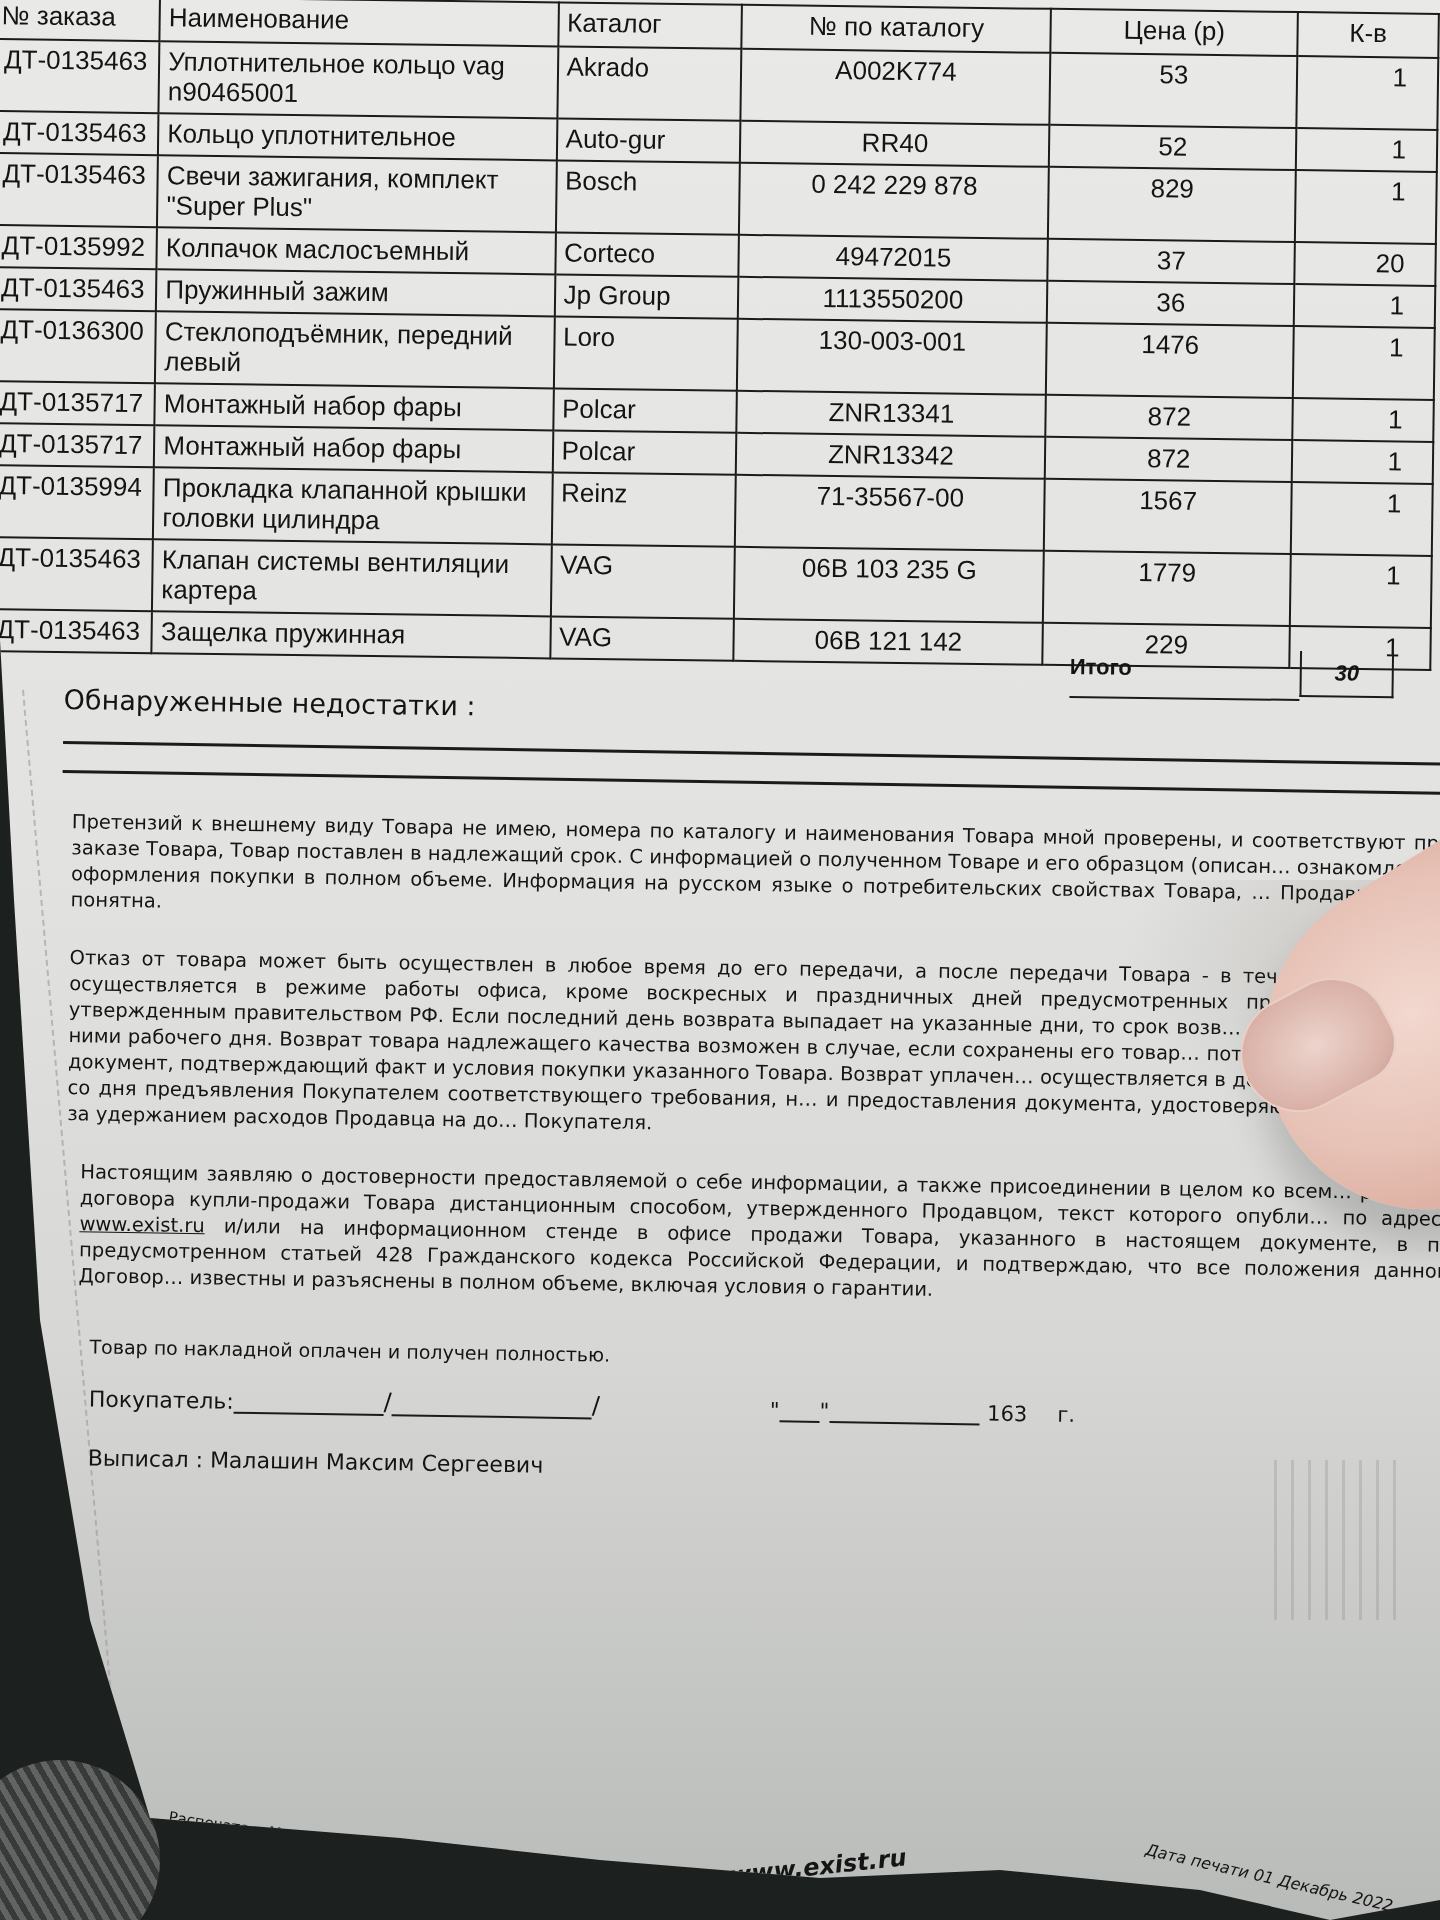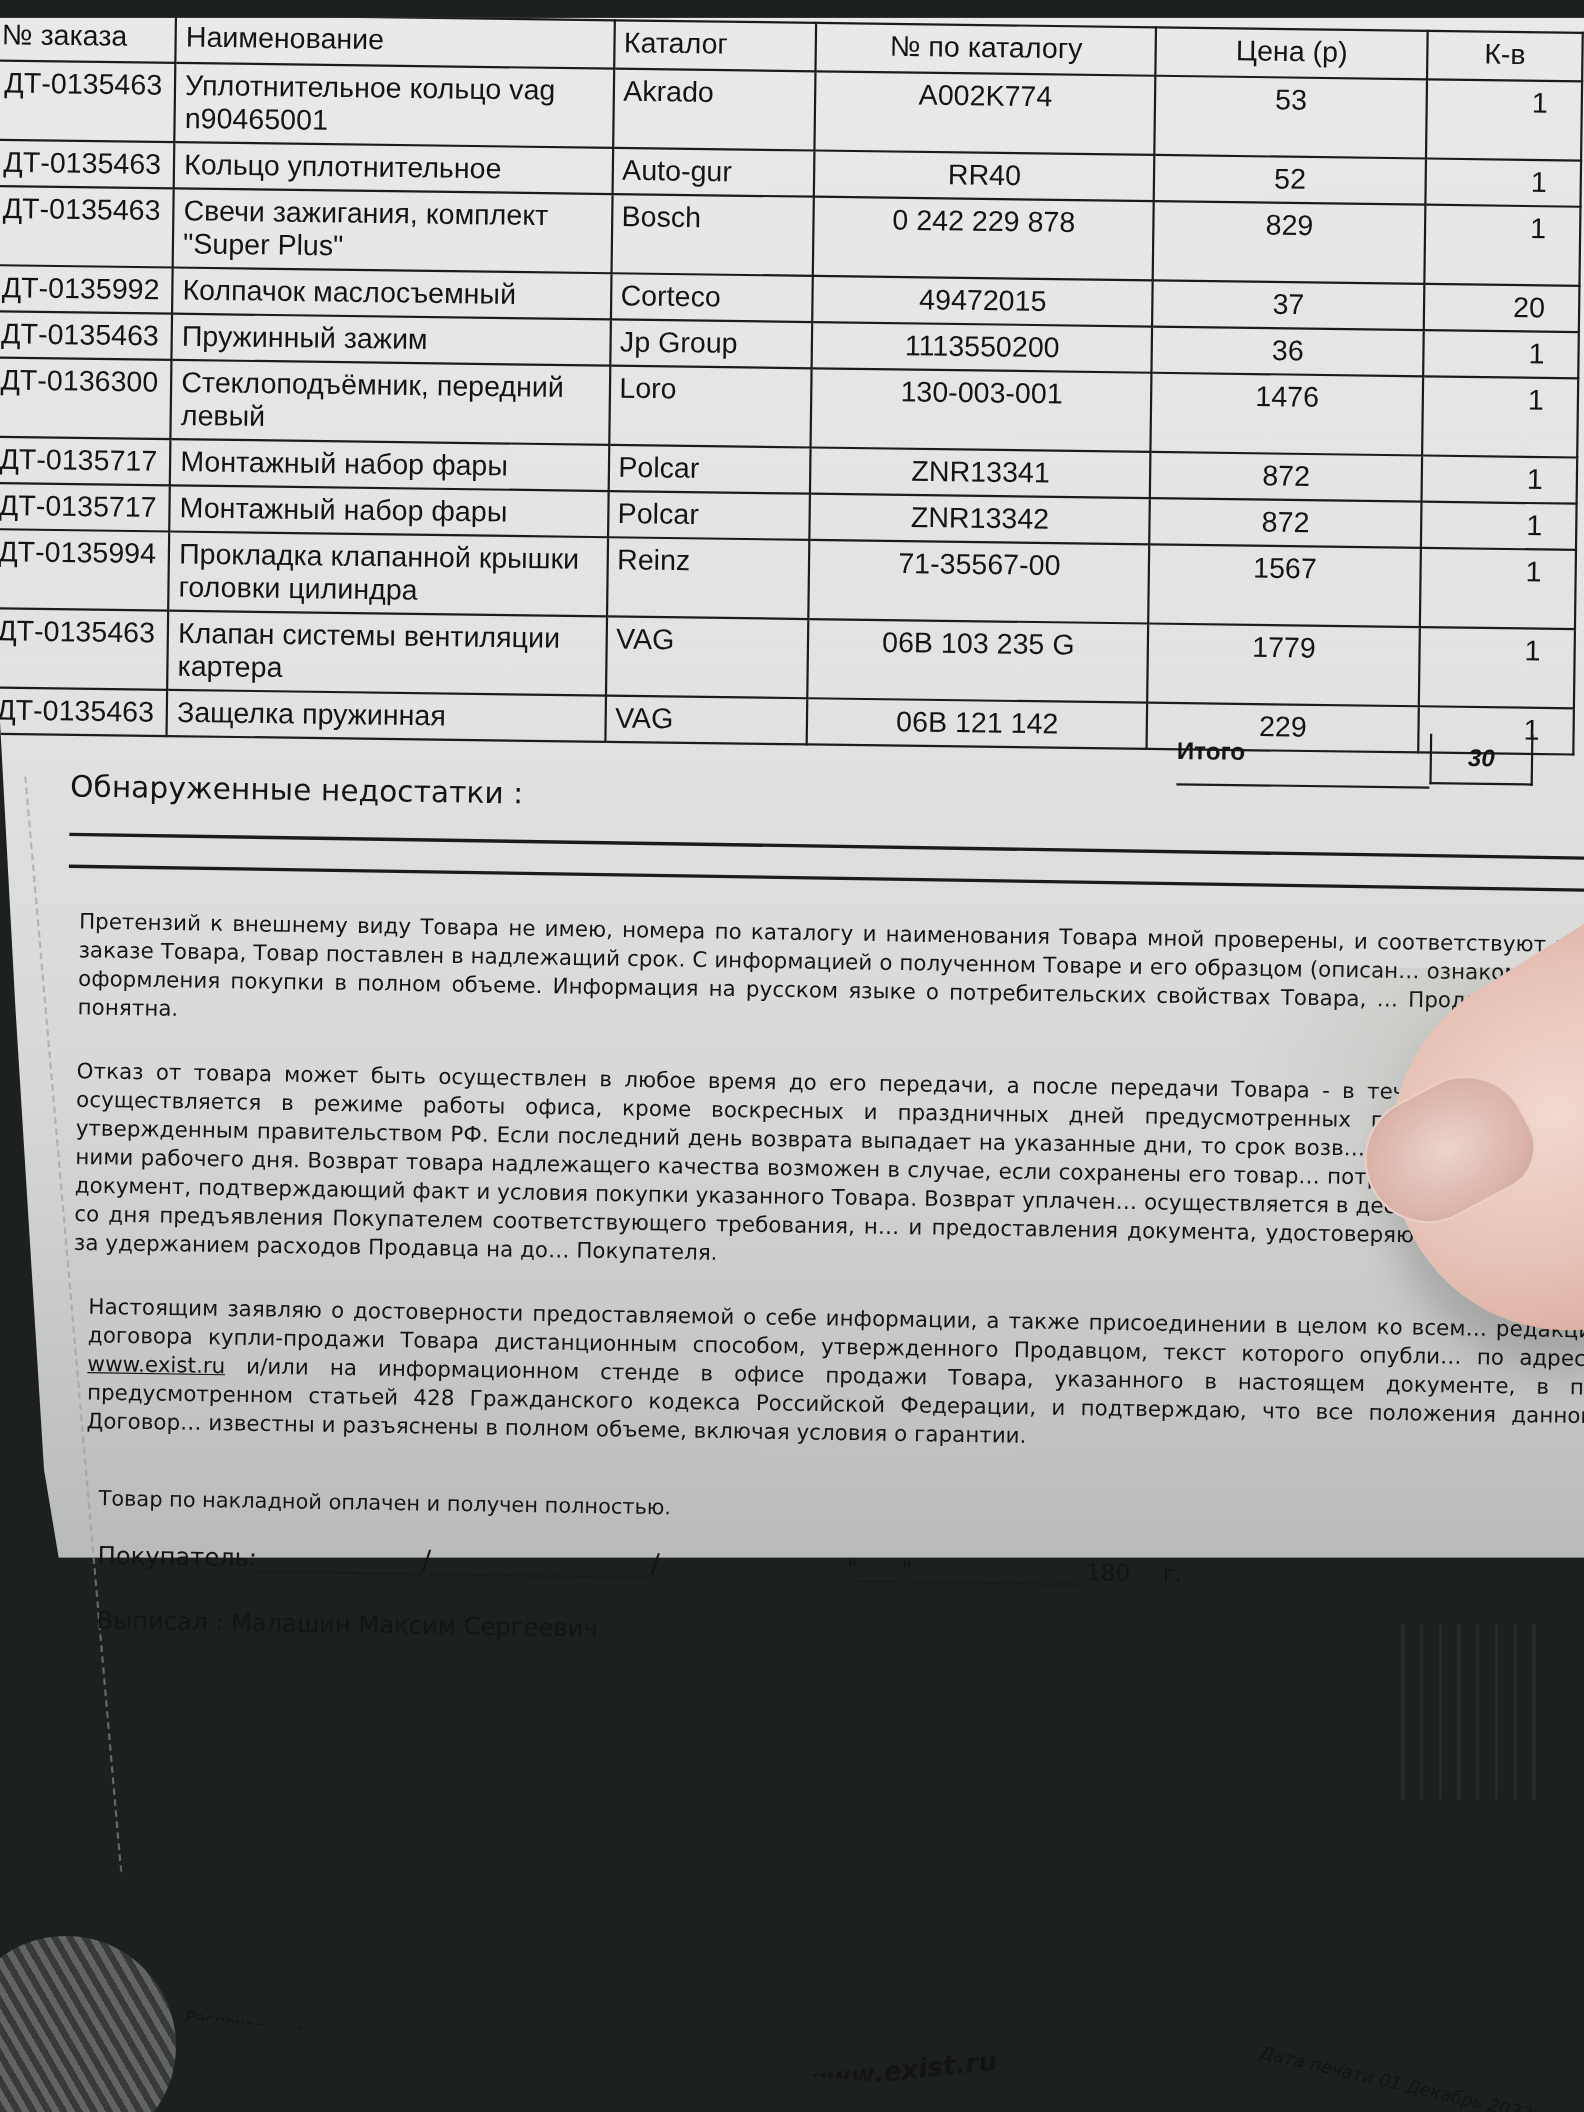--- a/index.html
+++ b/index.html
@@ -9,21 +9,21 @@
       font-family: "Liberation Sans", sans-serif;
       color: #141414;
     }
     .knit {
       position: absolute; left: -40px; top: 1760px; width: 200px; height: 200px;
       border-radius: 50%;
       background: repeating-linear-gradient(60deg, #6d706d 0 6px, #3c3f3d 6px 12px);
       opacity: 0.85;
     }
     .sheet {
-      position: absolute; left: 0; top: 16px; width: 1440px; height: 1400px;
+      position: absolute; left: 0; top: 0; width: 1440px; height: 1920px;
       background: linear-gradient(180deg, #e9e9e7 0%, #e2e2e0 45%, #d7d8d6 70%, #b9bbb9 100%);
       clip-path: polygon(0 0, 1440px 0, 1440px 1900px, 1330px 1920px, 1200px 1890px, 1000px 1870px, 820px 1878px, 600px 1860px, 400px 1838px, 150px 1818px, 90px 1620px, 40px 1320px, 14px 900px, 0 640px);
     }
     
     .tbl { position: absolute; left: -8px; top: -6px; transform: rotate(0.75deg); transform-origin: 0 0; }
     table { border-collapse: collapse; font-size: 26px; }
     th, td { border: 2px solid #1b1b1b; padding: 4px 8px; vertical-align: top; line-height: 30px; }
     th { font-weight: normal; text-align: center; height: 34px; }
     th.left { text-align: left; }
     td.order { width: 150px; text-align: center; }
@@ -210,21 +210,21 @@
         <span>Покупатель:</span>
         <span class="blank" style="width:150px"></span>
         <span class="slash">/</span>
         <span class="blank" style="width:200px"></span>
         <span class="slash">/</span>
         <span class="date-part">
           <span>"</span>
           <span class="blank" style="width:40px"></span>
           <span>"</span>
           <span class="blank" style="width:150px"></span>
-          <span style="margin-left:8px">180</span>
+          <span style="margin-left:8px">163</span>
           <span style="margin-left:30px">г.</span>
         </span>
       </div>
       <div class="issued">Выписал : Малашин Максим Сергеевич</div>
     </div>
   </div>
 
   <div class="smudge"></div>
 
   <div class="printed-by">Распечатал: Малашин Максим Сергеевич</div>

